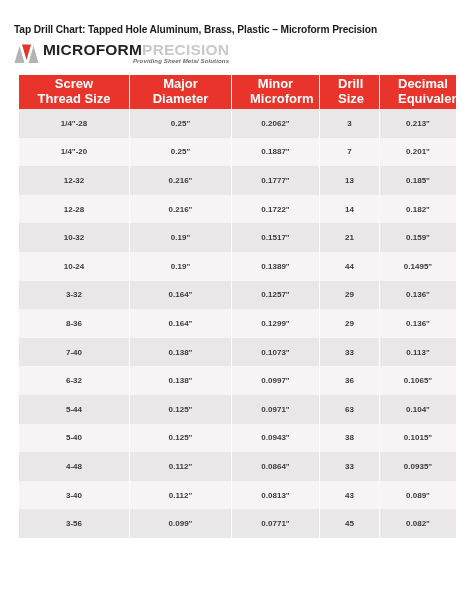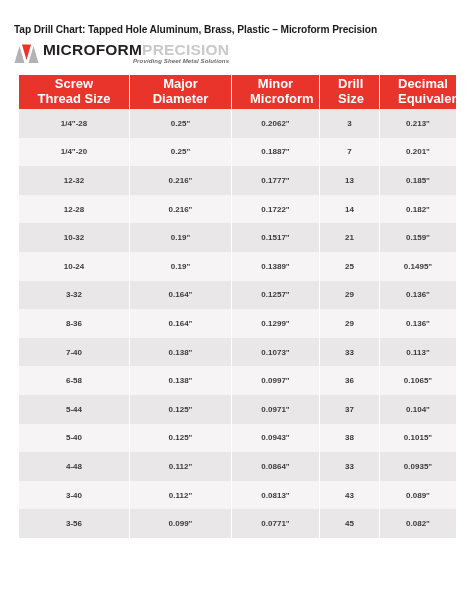--- a/index.html
+++ b/index.html
@@ -190,21 +190,21 @@
           <td>10-32</td>
           <td>0.19"</td>
           <td>0.1517"</td>
           <td>21</td>
           <td>0.159"</td>
         </tr>
       <tr>
           <td>10-24</td>
           <td>0.19"</td>
           <td>0.1389"</td>
-          <td>25</td>
+          <td>44</td>
           <td>0.1495"</td>
         </tr>
       <tr>
           <td>3-32</td>
           <td>0.164"</td>
           <td>0.1257"</td>
           <td>29</td>
           <td>0.136"</td>
         </tr>
       <tr>
@@ -215,31 +215,31 @@
           <td>0.136"</td>
         </tr>
       <tr>
           <td>7-40</td>
           <td>0.138"</td>
           <td>0.1073"</td>
           <td>33</td>
           <td>0.113"</td>
         </tr>
       <tr>
-          <td>6-58</td>
+          <td>6-32</td>
           <td>0.138"</td>
           <td>0.0997"</td>
           <td>36</td>
           <td>0.1065"</td>
         </tr>
       <tr>
           <td>5-44</td>
           <td>0.125"</td>
           <td>0.0971"</td>
-          <td>37</td>
+          <td>63</td>
           <td>0.104"</td>
         </tr>
       <tr>
           <td>5-40</td>
           <td>0.125"</td>
           <td>0.0943"</td>
           <td>38</td>
           <td>0.1015"</td>
         </tr>
       <tr>

